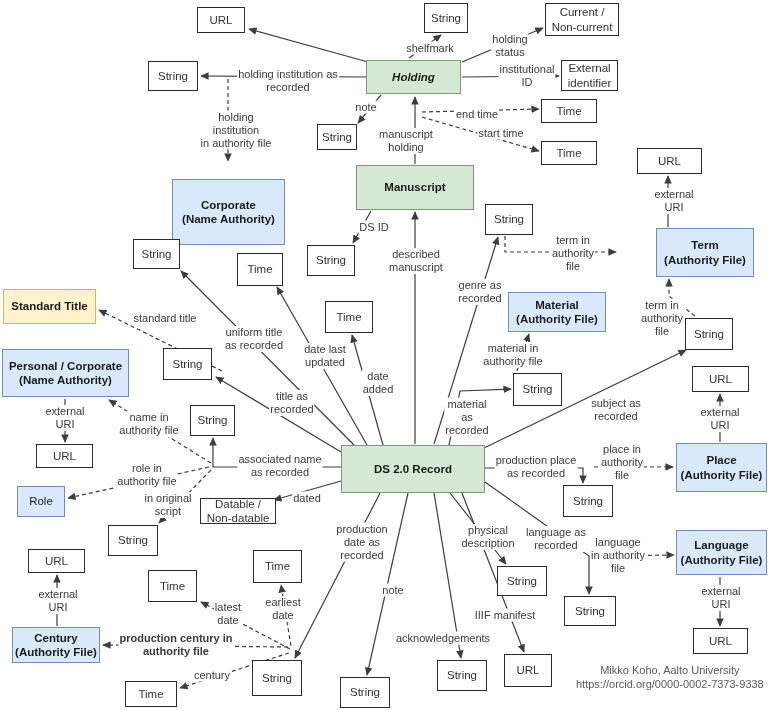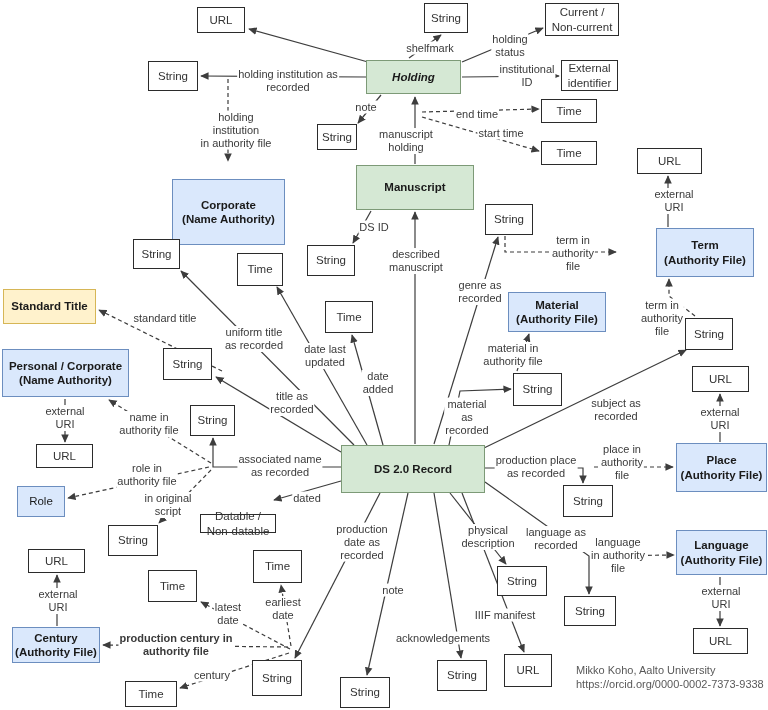--- a/index.html
+++ b/index.html
@@ -23,21 +23,21 @@
   .n-blue{background:#dae8fc;border-color:#6c8ebf;}
   .n-yellow{background:#fff2cc;border-color:#d6b656;}
   .n-white{background:#ffffff;border-color:#2b2b2b;color:#333;}
   .edge-label{
     position:absolute;z-index:2;transform:translate(-50%,-50%);
     background:#fff;color:#3a3a3a;font-size:11px;line-height:1.18;
     text-align:center;white-space:pre-line;padding:0 1px;
   }
   .attribution{
     position:absolute;left:576px;top:663px;z-index:2;
-    font-size:11px;line-height:1.3;color:#595959;text-align:left;
+    font-size:11px;line-height:1.3;color:#595959;text-align:center;
   }
 </style>
 </head>
 <body>
 
 <div id="canvas">
   <svg class="edge-layer" width="768" height="710" viewBox="0 0 768 710">
     <defs>
       <marker id="arrow" viewBox="0 0 10 10" refX="9" refY="5" markerWidth="7" markerHeight="7" orient="auto">
         <path d="M0,0.5 L10,5 L0,9.5 z" fill="#3d3d3d"></path>
@@ -125,21 +125,21 @@
     <div class="node n-white" style="left: 163px; top: 348px; width: 49px; height: 32px;">String</div>
     <div class="node n-white" style="left: 513px; top: 373px; width: 49px; height: 33px;">String</div>
     <div class="node n-white" style="left: 685px; top: 318px; width: 48px; height: 32px;">String</div>
     <div class="node n-white" style="left: 692px; top: 366px; width: 57px; height: 26px;">URL</div>
     <div class="node n-blue bold" style="left: 2px; top: 349px; width: 127px; height: 48px;">Personal / Corporate
 (Name Authority)</div>
     <div class="node n-white" style="left: 190px; top: 405px; width: 45px; height: 31px;">String</div>
     <div class="node n-white" style="left: 36px; top: 444px; width: 57px; height: 24px;">URL</div>
     <div class="node n-blue" style="left: 17px; top: 486px; width: 48px; height: 31px;">Role</div>
     <div class="node n-white" style="left: 108px; top: 525px; width: 50px; height: 31px;">String</div>
-    <div class="node n-white" style="left: 200px; top: 514px; width: 76px; height: 19px;">Datable /
+    <div class="node n-white" style="left: 200px; top: 498px; width: 76px; height: 26px;">Datable /
 Non-datable</div>
     <div class="node n-green bold" style="left: 341px; top: 445px; width: 144px; height: 48px;">DS 2.0 Record</div>
     <div class="node n-white" style="left: 563px; top: 485px; width: 50px; height: 32px;">String</div>
     <div class="node n-blue bold" style="left: 676px; top: 443px; width: 91px; height: 49px;">Place
 (Authority File)</div>
     <div class="node n-blue bold" style="left: 676px; top: 530px; width: 91px; height: 45px;">Language
 (Authority File)</div>
     <div class="node n-white" style="left: 564px; top: 596px; width: 52px; height: 30px;">String</div>
     <div class="node n-white" style="left: 693px; top: 628px; width: 55px; height: 26px;">URL</div>
     <div class="node n-white" style="left: 497px; top: 566px; width: 50px; height: 30px;">String</div>

